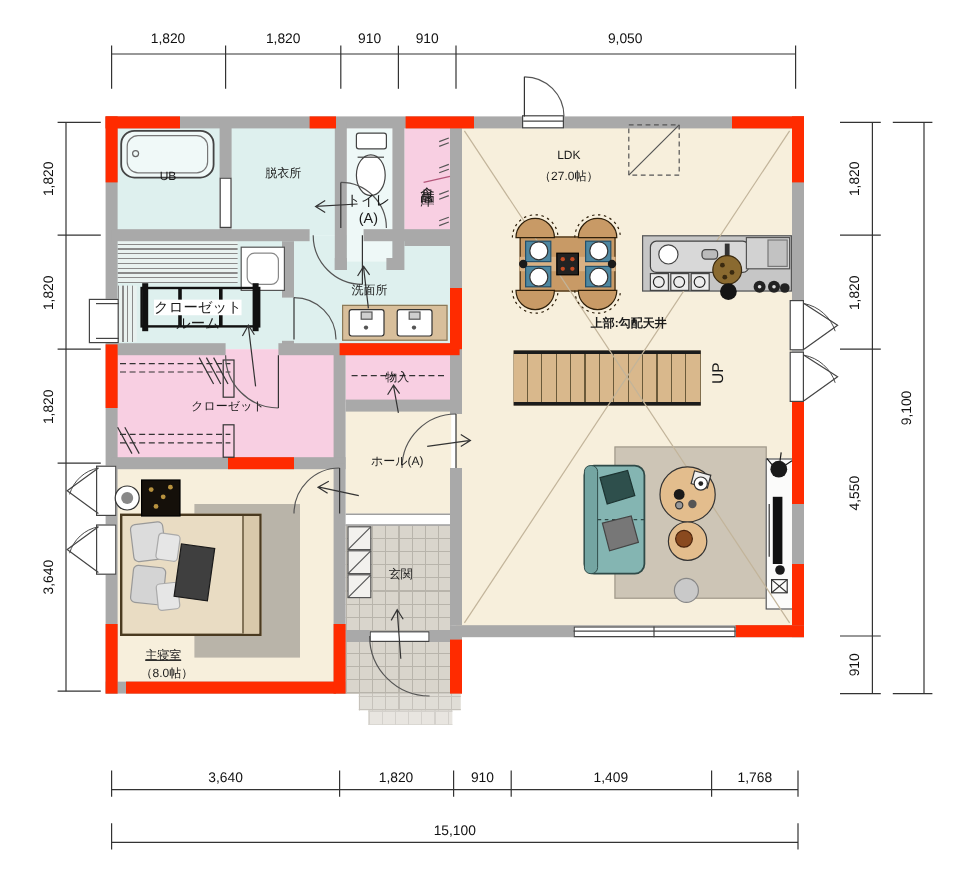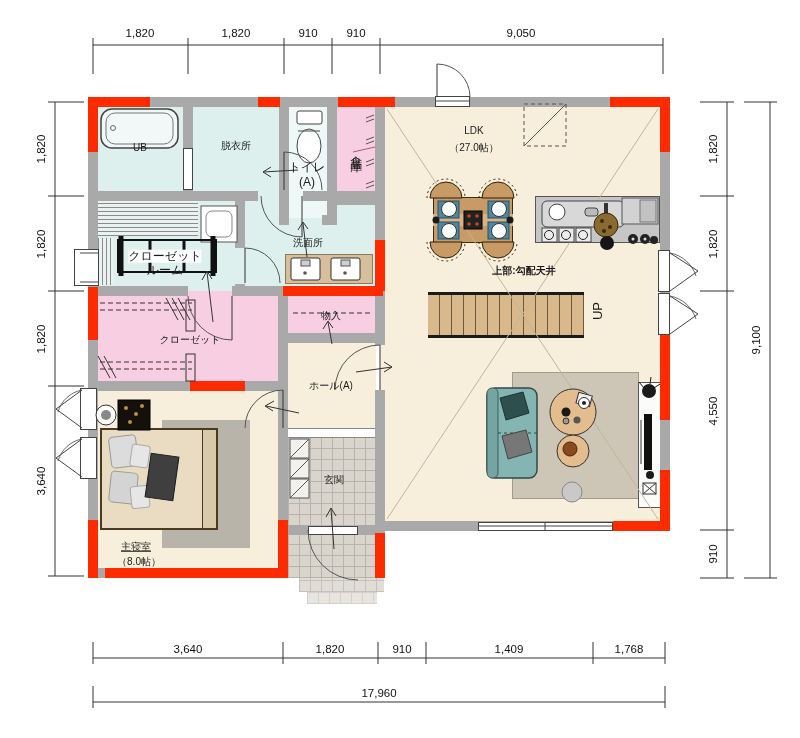--- a/index.html
+++ b/index.html
@@ -418,15 +418,15 @@
   <div class="dim v" style="left:713px;top:244px;">1,820</div>
   <div class="dim v" style="left:713px;top:411px;">4,550</div>
   <div class="dim v" style="left:713px;top:554px;">910</div>
   <div class="dim v" style="left:756px;top:340px;">9,100</div>
 
   <div class="dim" style="left:188px;top:649px;">3,640</div>
   <div class="dim" style="left:330px;top:649px;">1,820</div>
   <div class="dim" style="left:402px;top:649px;">910</div>
   <div class="dim" style="left:509px;top:649px;">1,409</div>
   <div class="dim" style="left:629px;top:649px;">1,768</div>
-  <div class="dim" style="left:379px;top:693px;">17,960</div>
+  <div class="dim" style="left:379px;top:693px;">15,100</div>
 
 </div>
 
 </body></html>

